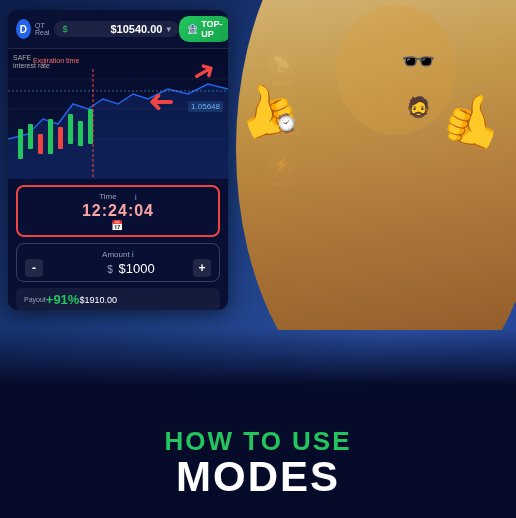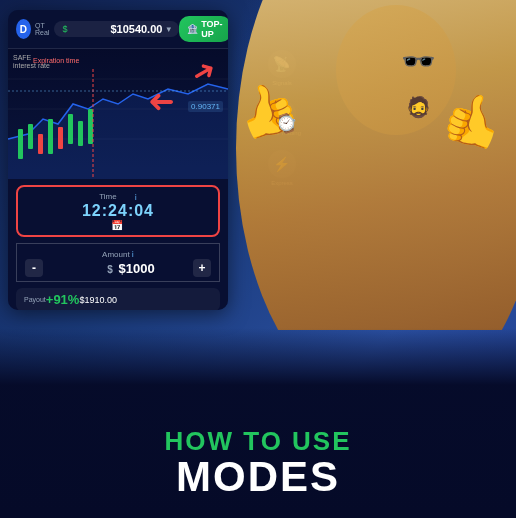--- a/index.html
+++ b/index.html
@@ -165,30 +165,30 @@
     .time-label {
       color: #94a3b8;
       font-size: 8px;
       display: flex;
       align-items: center;
       justify-content: center;
       gap: 18px;
     }
 
     .time-value {
-      color: #7dd3fc;
+      color: #fca5a5;
       font-size: 16px;
       font-weight: bold;
       letter-spacing: 1px;
     }
 
     
     .amount-box {
       border: 1px solid rgba(255,255,255,0.2);
-      border-radius: 0;
+      border-radius: 8px;
       padding: 4px 8px;
       text-align: center;
       margin-bottom: 6px;
     }
 
     .amount-label {
       color: #94a3b8;
       font-size: 8px;
     }
 
@@ -207,21 +207,21 @@
       display: flex;
       align-items: center;
       justify-content: center;
       font-size: 12px;
       font-weight: bold;
     }
 
     .amount-value {
       color: white;
       font-size: 13px;
-      font-weight: bold;
+      font-weight: normal;
       margin-left: 26px;
     }
 
     
     .payout-box {
       background: rgba(255,255,255,0.05);
       border-radius: 6px;
       padding: 4px 8px;
       margin-bottom: 6px;
       display: flex;
@@ -367,21 +367,21 @@
       <div class="topup-btn">
         <span>🏦</span>
         <span>TOP-UP</span>
       </div>
     </div>
 
     <div class="chart-area">
       <span class="chart-label-safe">SAFE</span>
       <span class="chart-label-rate">interest rate</span>
       <span class="expiration-line">Expiration time</span>
-      <span class="chart-price-label">0.90371</span>
+      <span class="chart-price-label">1.05648</span>
       
       <svg class="chart-svg" viewBox="0 0 220 130" preserveAspectRatio="none">
 
         <line x1="0" y1="30" x2="220" y2="30" stroke="rgba(255,255,255,0.05)" stroke-width="1"></line>
         <line x1="0" y1="60" x2="220" y2="60" stroke="rgba(255,255,255,0.05)" stroke-width="1"></line>
         <line x1="0" y1="90" x2="220" y2="90" stroke="rgba(255,255,255,0.05)" stroke-width="1"></line>
 
         <polyline points="0,90 20,85 35,70 50,75 65,55 80,60 95,50 110,55 125,45 140,50 160,40 180,45 200,35 220,40" fill="none" stroke="#2563eb" stroke-width="1.5"></polyline>
 
         <polygon points="0,90 20,85 35,70 50,75 65,55 80,60 95,50 110,55 125,45 140,50 160,40 180,45 200,35 220,40 220,130 0,130" fill="rgba(37,99,235,0.15)"></polygon>

